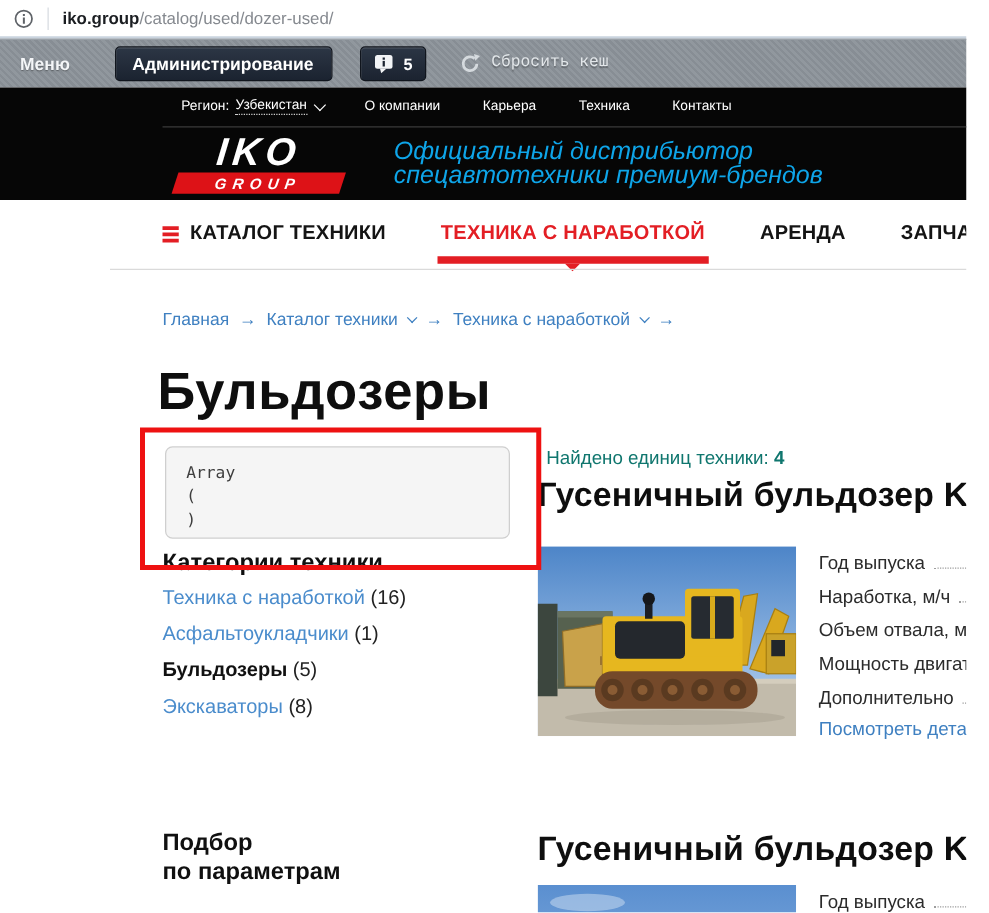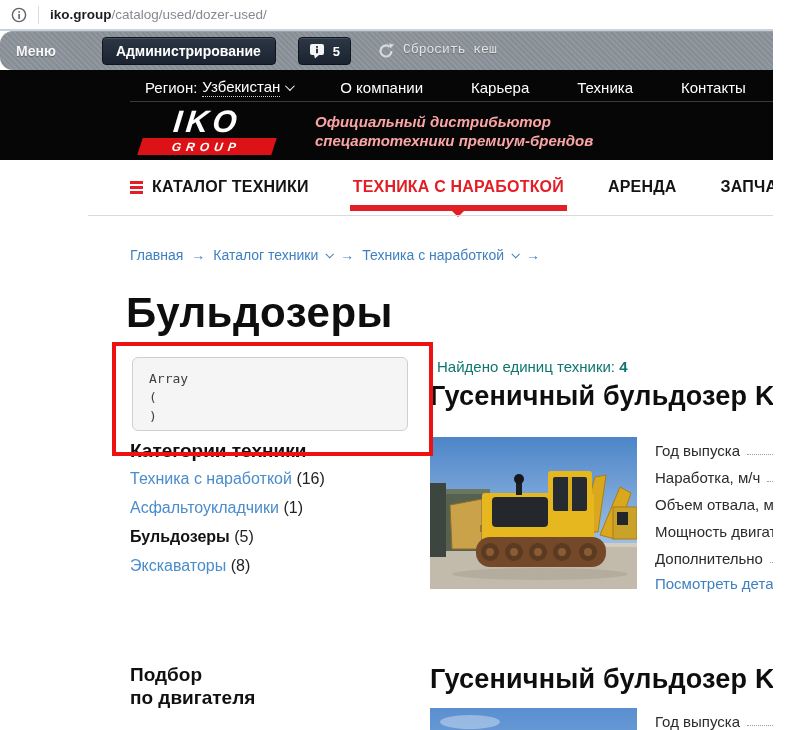--- a/index.html
+++ b/index.html
@@ -10,43 +10,43 @@
   .browser-bar{position:absolute;left:0;top:0;width:791px;height:31px;background:#fff;border-bottom:2px solid #c9d3de;box-sizing:border-box;}
   .info-icon{position:absolute;left:11px;top:7px;width:16px;height:16px;}
   .url-divider{position:absolute;left:38px;top:6px;width:1px;height:18px;background:#d8dce1;}
   .url-text{position:absolute;left:50px;top:7px;font-size:13.5px;color:#85898f;white-space:nowrap;}
   .url-text b{color:#1b1e22;font-weight:bold;}
 
   
   .admin-bar{position:absolute;left:0;top:31px;width:791px;height:39px;
     background:#8b9299;
     background-image:repeating-linear-gradient(45deg,rgba(255,255,255,.05) 0 2px,rgba(0,0,0,.03) 2px 4px);
-    border-top:1px solid #9aa1a8;box-sizing:border-box;border-radius:13px;}
+    border-top:1px solid #9aa1a8;box-sizing:border-box;}
   .admin-inner{display:flex;align-items:center;height:100%;padding-left:16px;}
   .admin-menu{color:#f4f6f8;font-weight:bold;font-size:14px;text-shadow:0 1px 1px rgba(0,0,0,.35);cursor:default;}
   .admin-btn{display:flex;align-items:center;height:26px;padding:0 14px;border-radius:4px;
     background:linear-gradient(#2c3645,#1b2330);border:1px solid #10151d;box-shadow:inset 0 1px 0 rgba(255,255,255,.12);
     color:#fff;font-weight:bold;font-size:14px;}
-  .admin-btn.main{margin-left:46px;padding-left:13px;}
+  .admin-btn.main{margin-left:36px;padding-left:13px;}
   .admin-btn.badge{margin-left:22px;padding:0 10px;gap:8px;font-size:13px;}
   .cache-group{display:flex;align-items:flex-start;margin-left:26px;gap:8px;font-family:Liberation Mono, monospace;}
   .cache-label{color:#e3e7ea;font-size:13px;text-shadow:0 1px 1px rgba(0,0,0,.3);}
 
   
   .site-header{position:absolute;left:0;top:70px;width:791px;height:90px;background:#060606;}
-  .top-links{position:absolute;left:145px;top:8px;display:flex;gap:48px;align-items:center;color:#fff;font-size:15px;white-space:nowrap;}
+  .top-links{position:absolute;left:145px;top:8px;display:flex;gap:34px;align-items:center;color:#fff;font-size:11px;white-space:nowrap;}
   .region{display:flex;align-items:center;gap:5px;}
   .region-value{border-bottom:1px dotted #cfcfcf;padding-bottom:1px;text-align:center;}
   .chev{display:inline-block;width:6px;height:6px;border-right:1.5px solid currentColor;border-bottom:1.5px solid currentColor;transform:rotate(45deg) translateY(-2px);}
   .header-rule{position:absolute;left:130px;right:0;top:31px;height:1px;background:#3a3a3a;}
   .logo{position:absolute;left:140px;top:37px;width:134px;cursor:pointer;}
   .logo-iko{font-size:31px;font-weight:900;font-style:italic;color:#fff;letter-spacing:4px;transform:skewX(-6deg);line-height:30px;text-align:center;}
   .logo-band{margin-top:1px;height:17px;background:#dd1217;transform:skewX(-18deg);display:flex;align-items:center;justify-content:center;}
   .logo-band span{font-size:12px;font-weight:900;font-style:italic;color:#fff;letter-spacing:5px;transform:skewX(10deg);}
-  .tagline{position:absolute;left:315px;top:42px;color:#fca5a5;font-style:italic;font-size:15px;line-height:19px;font-weight:bold;}
+  .tagline{position:absolute;left:315px;top:42px;color:#0ea5e9;font-style:italic;font-size:20px;line-height:19px;}
 
   
   .main-nav{position:absolute;left:0;top:160px;width:791px;height:74px;background:#fff;}
   .nav-row{position:absolute;left:130px;top:18px;display:flex;align-items:center;gap:44px;white-space:nowrap;}
   .nav-item{font-size:16px;font-weight:bold;color:#141414;letter-spacing:.2px;}
   .nav-first{display:flex;align-items:center;gap:9px;}
   .burger{display:flex;flex-direction:column;gap:2px;}
   .burger i{width:13px;height:3px;background:#e31e24;display:block;}
   .nav-item.active{position:relative;color:#e31e24;}
   .nav-item.active .under{position:absolute;left:-3px;right:-3px;top:27px;height:6px;background:#e31e24;}
@@ -198,21 +198,21 @@
 
   <div class="cat-title">Категории техники</div>
   <div class="cat-list">
     <div class="cat-item"><span class="cat-link">Техника с наработкой</span> <span class="cat-count">(16)</span></div>
     <div class="cat-item"><span class="cat-link">Асфальтоукладчики</span> <span class="cat-count">(1)</span></div>
     <div class="cat-item active"><span class="cat-link">Бульдозеры</span> <span class="cat-count">(5)</span></div>
     <div class="cat-item"><span class="cat-link">Экскаваторы</span> <span class="cat-count">(8)</span></div>
   </div>
   <div class="filter-title">
     <div>Подбор</div>
-    <div>по двигателя</div>
+    <div>по параметрам</div>
   </div>
 
   <div class="found"><span>Найдено единиц техники:</span> <b>4</b></div>
 
   <div class="prod-title p1-title">Гусеничный бульдозер Komatsu</div>
   <div class="prod-img p1-img">
     <svg width="207" height="152" viewBox="0 0 207 152">
       <defs>
         <linearGradient id="sky1" x1="0" y1="0" x2="0" y2="1">
           <stop offset="0" stop-color="#4d85c8"></stop>

